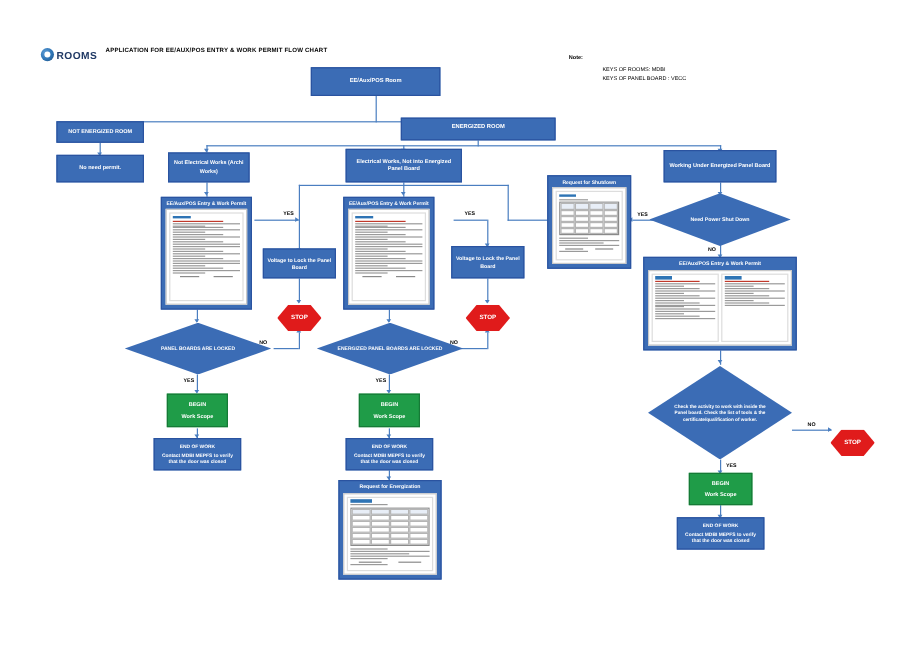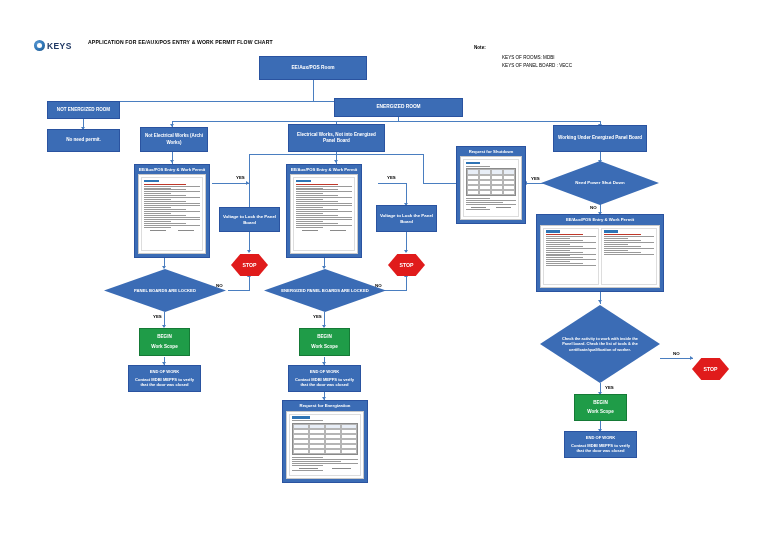--- a/index.html
+++ b/index.html
@@ -215,21 +215,21 @@
     white-space: nowrap;
   }
 </style>
 </head>
 <body>
 
 <div id="canvas">
 
   <div class="logo">
     <div class="logo-mark"></div>
-    <div class="logo-text">KEYS</div>
+    <div class="logo-text">ROOMS</div>
   </div>
 
   <div class="doc-title">APPLICATION FOR EE/AUX/POS ENTRY &amp; WORK PERMIT FLOW CHART</div>
 
   <div class="note-block">
     <div class="note-label">Note:</div>
     <div class="note-lines">
       <div>KEYS OF ROOMS: MDBI</div>
       <div>KEYS OF PANEL BOARD : VECC</div>
     </div>

